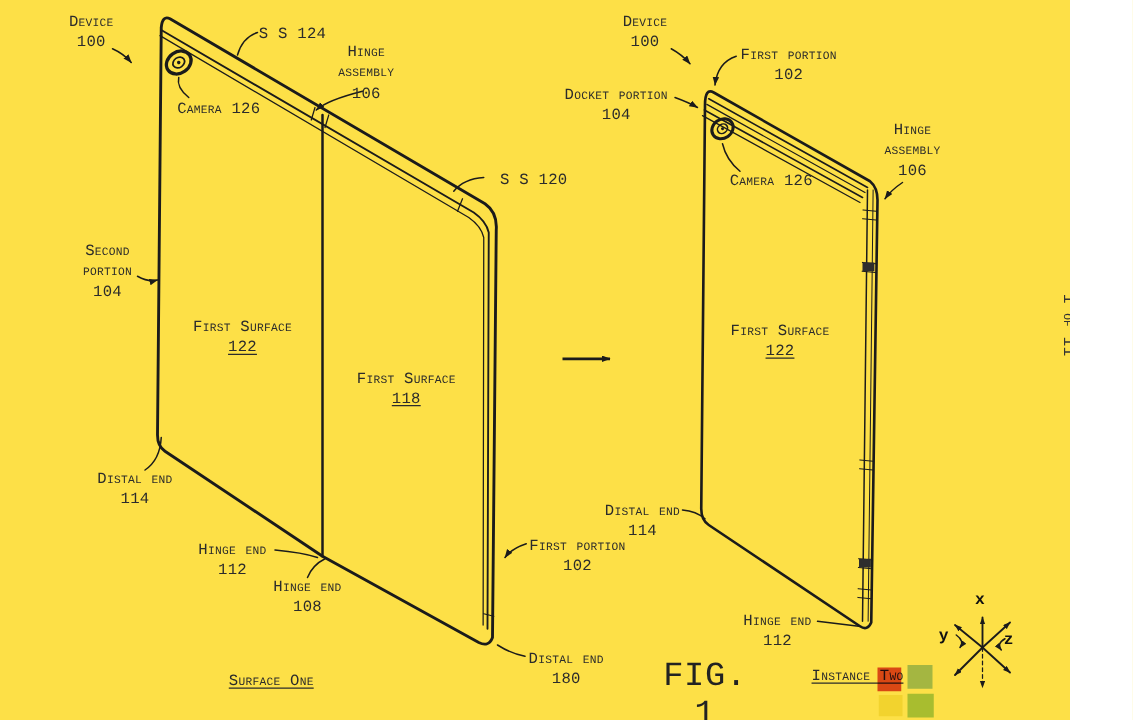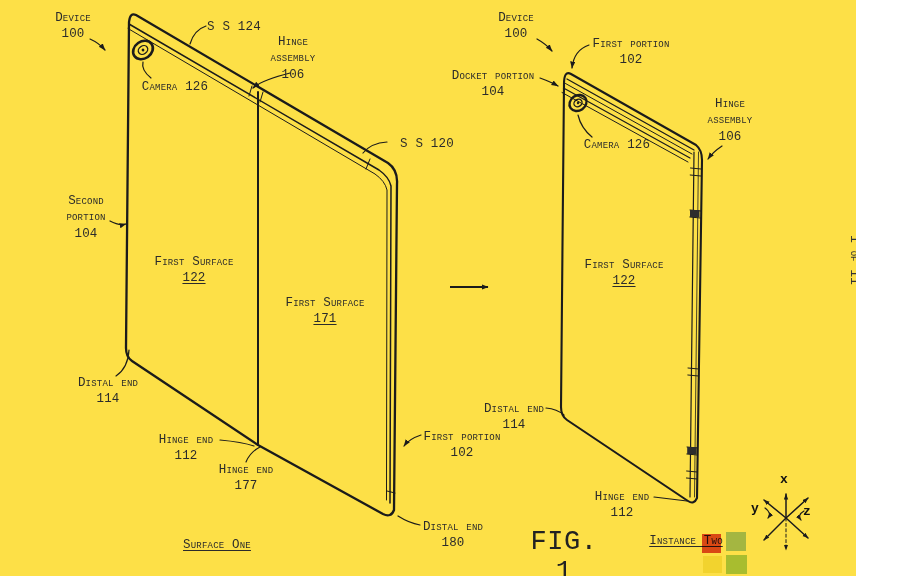--- a/index.html
+++ b/index.html
@@ -133,33 +133,33 @@
     <span class="ln">Second</span>
     <span class="ln">portion</span>
     <span class="ln">104</span>
   </div>
   <div class="lbl" style="left:149px;top:254px;width:90px;">
     <span class="ln">First Surface</span>
     <span class="ln u">122</span>
   </div>
   <div class="lbl" style="left:280px;top:295px;width:90px;">
     <span class="ln">First Surface</span>
-    <span class="ln u">171</span>
+    <span class="ln u">118</span>
   </div>
   <div class="lbl" style="left:71px;top:375px;width:74px;">
     <span class="ln">Distal end</span>
     <span class="ln">114</span>
   </div>
   <div class="lbl" style="left:151px;top:432px;width:70px;">
     <span class="ln">Hinge end</span>
     <span class="ln">112</span>
   </div>
   <div class="lbl" style="left:211px;top:462px;width:70px;">
     <span class="ln">Hinge end</span>
-    <span class="ln">177</span>
+    <span class="ln">108</span>
   </div>
   <div class="lbl" style="left:418px;top:429px;width:88px;">
     <span class="ln">First portion</span>
     <span class="ln">102</span>
   </div>
   <div class="lbl" style="left:417px;top:519px;width:72px;">
     <span class="ln">Distal end</span>
     <span class="ln">180</span>
   </div>
   <div class="lbl u" style="left:171px;top:537px;width:92px;">Surface One</div>

